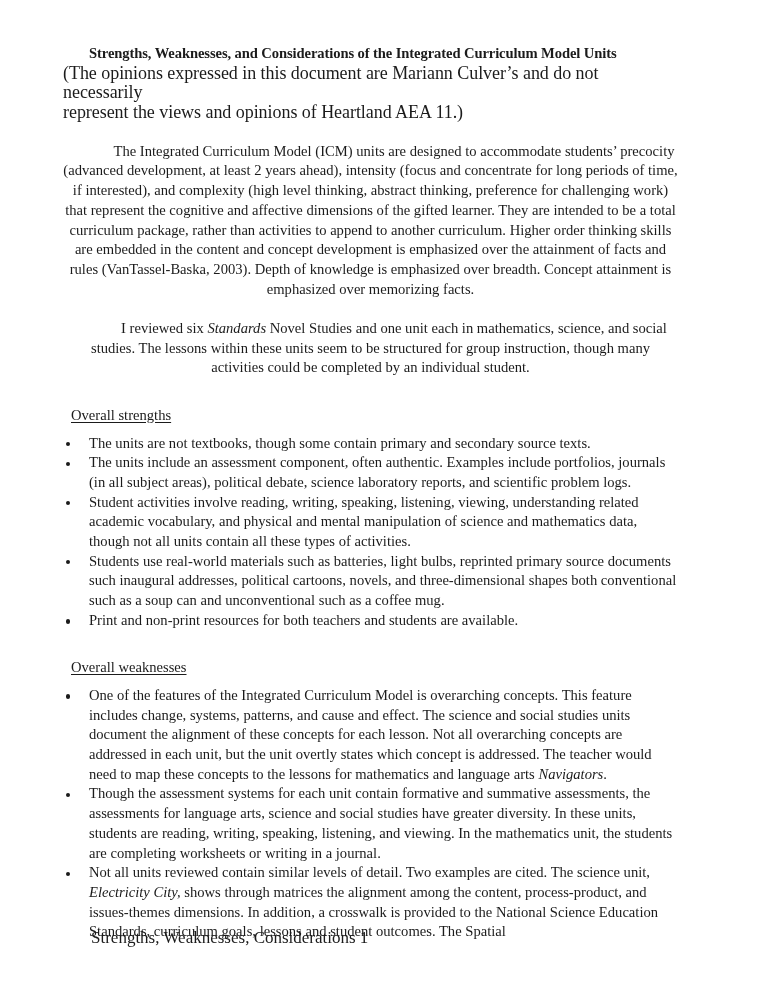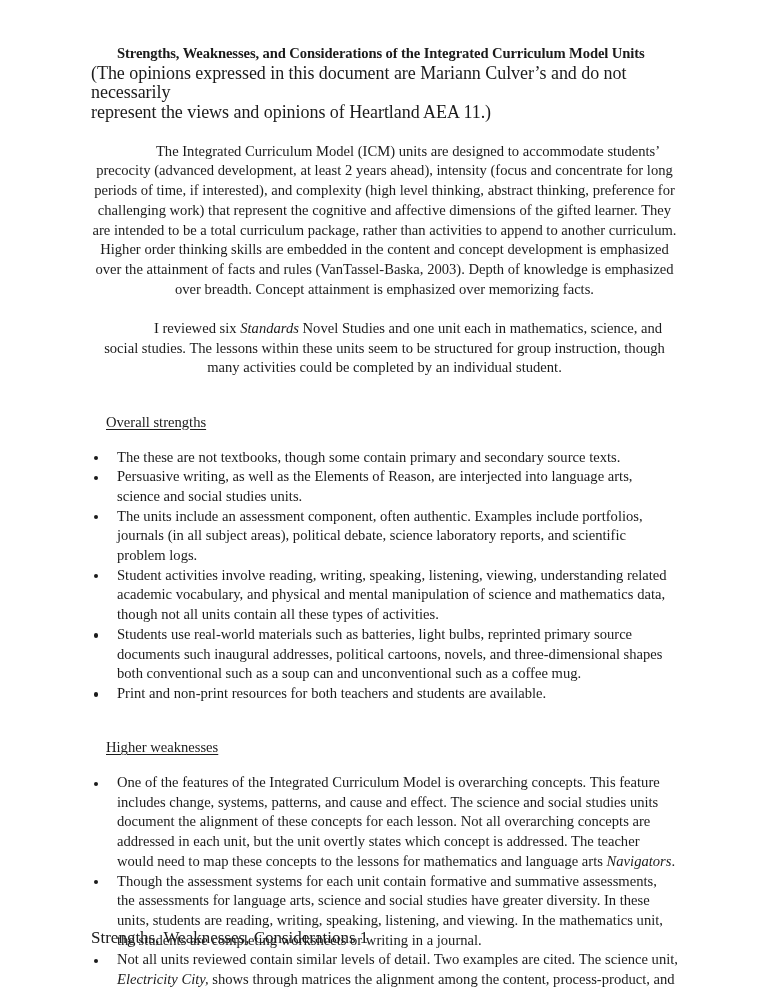--- a/index.html
+++ b/index.html
@@ -12,21 +12,21 @@
     height: 994px;
     font-family: "Liberation Serif", "DejaVu Serif", serif;
     color: #1b1b1b;
     -webkit-font-smoothing: antialiased;
   }
   .page {
     position: relative;
     width: 768px;
     height: 994px;
     box-sizing: border-box;
-    padding: 44px 90px 0 91px;
+    padding: 44px 90px 0 63px;
   }
   .doc-title {
     font-size: 14.6px;
     font-weight: bold;
     line-height: 19.5px;
     text-indent: 26px;
     margin: 0;
     letter-spacing: -0.1px;
   }
   .doc-subtitle {
@@ -41,21 +41,21 @@
     margin: 0;
     text-indent: 47px;
     text-align: center;
   }
   .spacer-line {
     height: 19.7px;
   }
   .section-head {
     font-size: 14.6px;
     line-height: 19.7px;
-    margin: 15px;
+    margin: 8px;
     display: inline-block;
     text-decoration: underline;
     text-underline-offset: 1.5px;
   }
   .section-head-wrap {
     line-height: 19.7px;
   }
   ul.bullets {
     list-style: none;
     margin: 0;
@@ -103,31 +103,30 @@
 
   <div class="spacer-line"></div>
 
   <p class="body-para"><span>I reviewed six </span><span class="it">Standards</span><span> Novel Studies and one unit each in mathematics, science, and social studies. The lessons within these units seem to be structured for group instruction, though many activities could be completed by an individual student.</span></p>
 
   <div class="spacer-line"></div>
 
   <div class="section-head-wrap"><span class="section-head">Overall strengths</span></div>
 
   <ul class="bullets">
-    <li><span class="bullet-dot"></span><span>The these are not textbooks, though some contain primary and secondary source texts.</span></li>
-    <li><span class="bullet-dot"></span><span>Persuasive writing, as well as the Elements of Reason, are interjected into language arts, science and social studies units.</span></li>
+    <li><span class="bullet-dot"></span><span>The units are not textbooks, though some contain primary and secondary source texts.</span></li>
     <li><span class="bullet-dot"></span><span>The units include an assessment component, often authentic. Examples include portfolios, journals (in all subject areas), political debate, science laboratory reports, and scientific problem logs.</span></li>
     <li><span class="bullet-dot"></span><span>Student activities involve reading, writing, speaking, listening, viewing, understanding related academic vocabulary, and physical and mental manipulation of science and mathematics data, though not all units contain all these types of activities.</span></li>
     <li><span class="bullet-dot"></span><span>Students use real-world materials such as batteries, light bulbs, reprinted primary source documents such inaugural addresses, political cartoons, novels, and three-dimensional shapes both conventional such as a soup can and unconventional such as a coffee mug.</span></li>
     <li><span class="bullet-dot"></span><span>Print and non-print resources for both teachers and students are available.</span></li>
   </ul>
 
   <div class="spacer-line"></div>
 
-  <div class="section-head-wrap"><span class="section-head">Higher weaknesses</span></div>
+  <div class="section-head-wrap"><span class="section-head">Overall weaknesses</span></div>
 
   <ul class="bullets">
     <li><span class="bullet-dot"></span><span>One of the features of the Integrated Curriculum Model is overarching concepts. This feature includes change, systems, patterns, and cause and effect. The science and social studies units document the alignment of these concepts for each lesson. Not all overarching concepts are addressed in each unit, but the unit overtly states which concept is addressed. The teacher would need to map these concepts to the lessons for mathematics and language arts </span><span class="it">Navigators</span><span>.</span></li>
     <li><span class="bullet-dot"></span><span>Though the assessment systems for each unit contain formative and summative assessments, the assessments for language arts, science and social studies have greater diversity. In these units, students are reading, writing, speaking, listening, and viewing. In the mathematics unit, the students are completing worksheets or writing in a journal.</span></li>
     <li><span class="bullet-dot"></span><span>Not all units reviewed contain similar levels of detail. Two examples are cited. The science unit, </span><span class="it">Electricity City,</span><span> shows through matrices the alignment among the content, process-product, and issues-themes dimensions. In addition, a crosswalk is provided to the National Science Education Standards, curriculum goals, lessons and student outcomes. The Spatial</span></li>
   </ul>
 
   <div class="footer">Strengths, Weaknesses, Considerations 1</div>
 
 </div>

